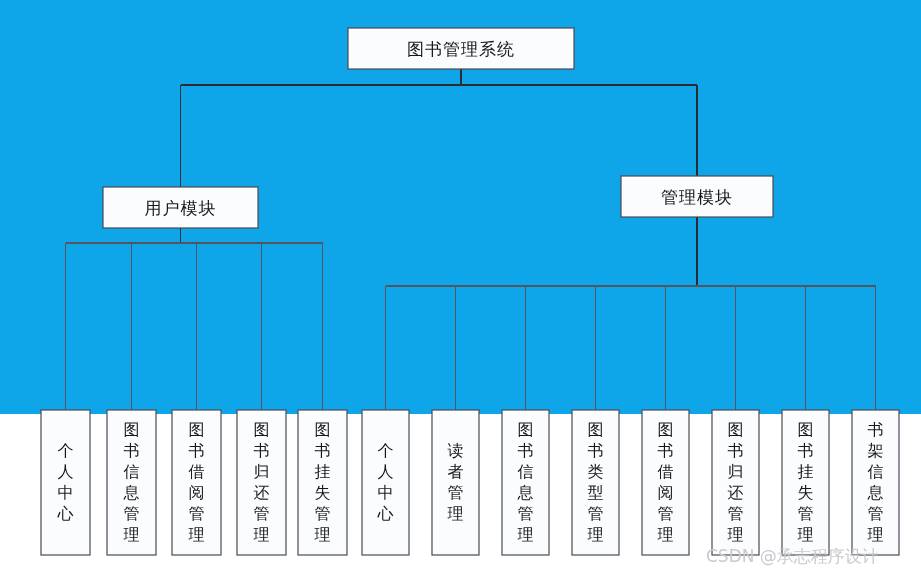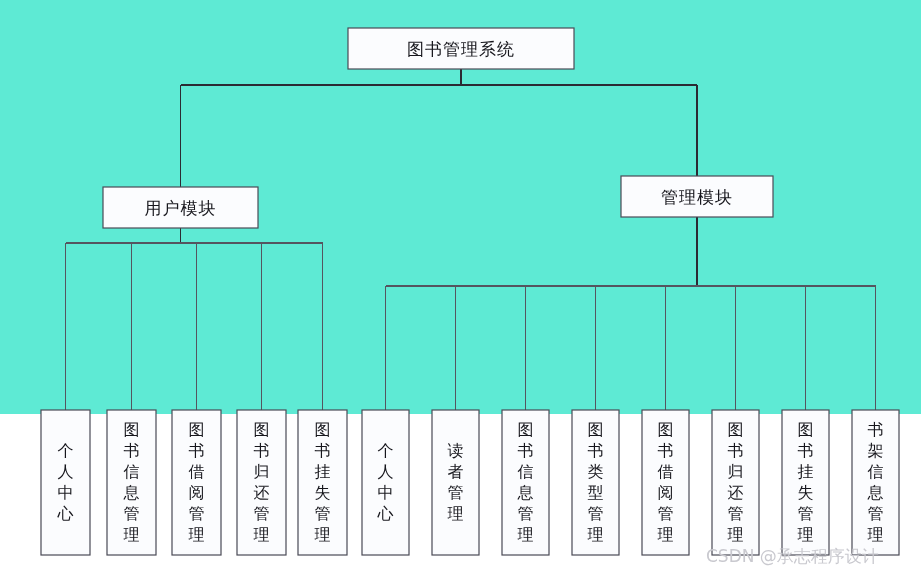--- a/index.html
+++ b/index.html
@@ -11,21 +11,21 @@
   body {
     width: 921px;
     height: 574px;
     overflow: hidden;
     font-family: "DejaVu Sans", "Liberation Sans", sans-serif;
   }
   #diagram-root {
     position: relative;
     width: 921px;
     height: 414px;
-    background: #5eead4;
+    background: #0ea5e9;
   }
   svg.diagram-canvas {
     position: absolute;
     left: 0;
     top: 0;
     width: 921px;
     height: 574px;
     display: block;
   }
   .node-box {

